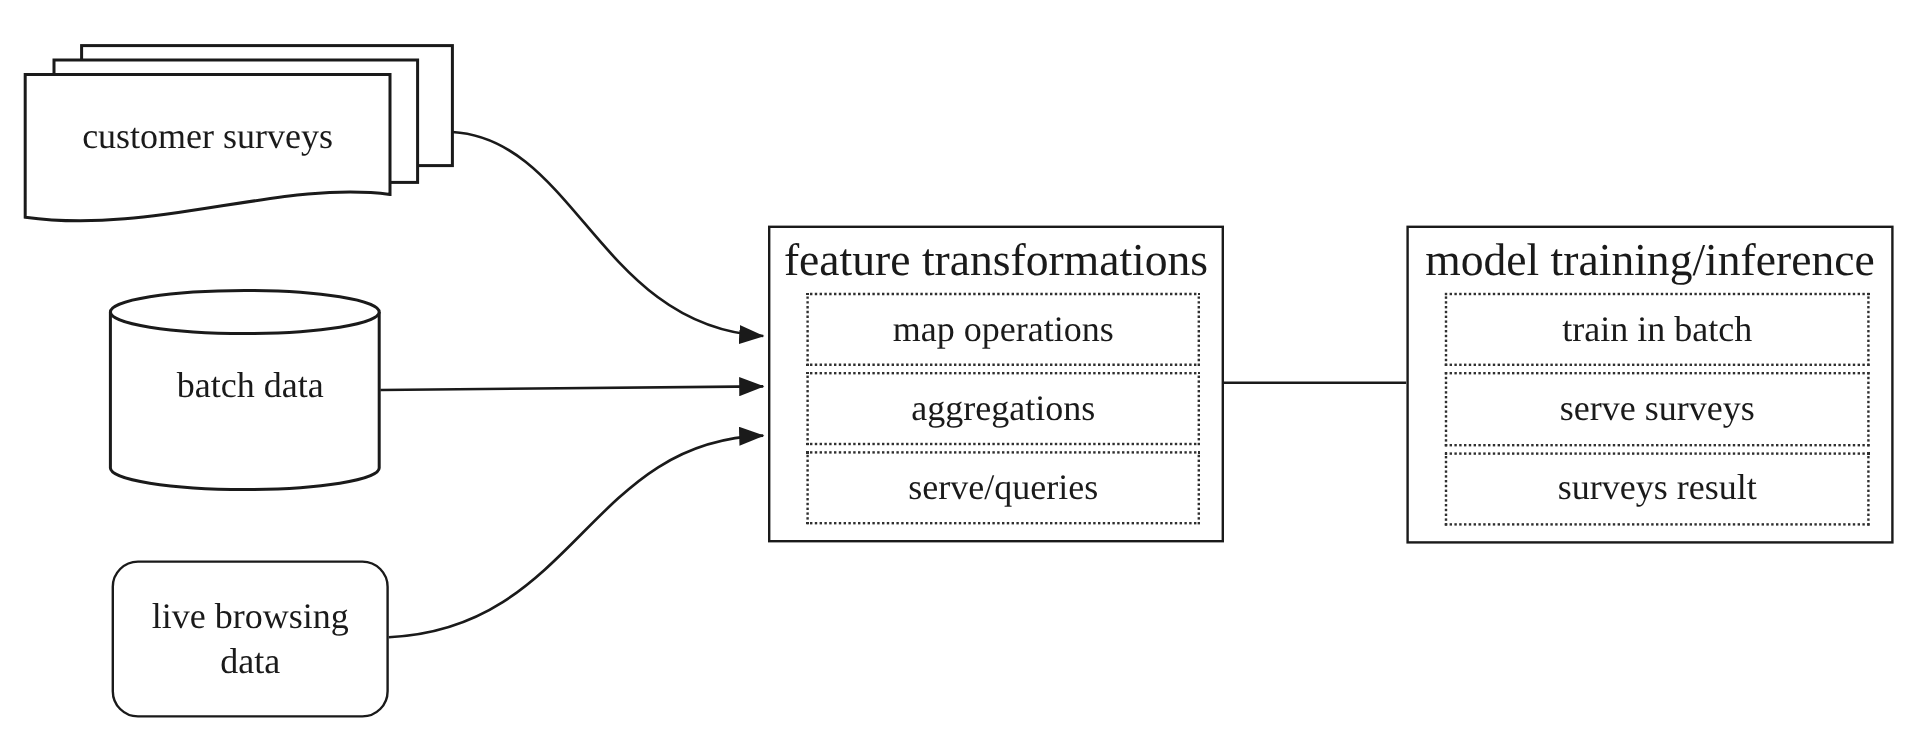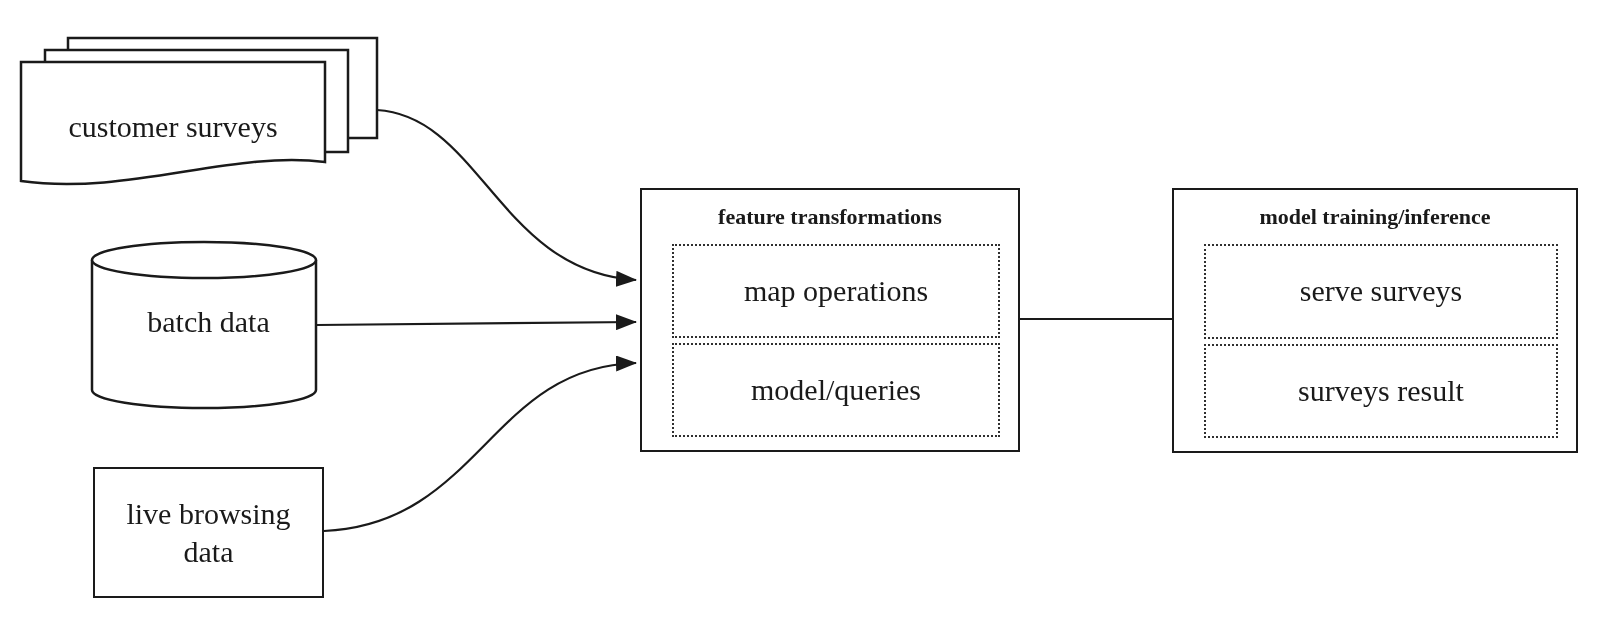--- a/index.html
+++ b/index.html
@@ -44,43 +44,42 @@
     background: #ffffff;
     box-sizing: border-box;
     display: flex;
     flex-direction: column;
   }
   .stage-title {
     flex: 0 0 54px;
     display: flex;
     align-items: center;
     justify-content: center;
-    font-size: 22px;
-    font-weight: bold;
+    font-size: 38px;
   }
   .stage-body {
     flex: 1;
     display: flex;
     flex-direction: column;
     gap: 5px;
     padding: 0 18px 13px 30px;
   }
   .stage-row {
     flex: 1;
     border: 2px dotted #2f2f2f;
     display: flex;
     align-items: center;
     justify-content: center;
     font-size: 30px;
     background: #ffffff;
   }
   #stage-feature { left: 640px; top: 188px; width: 380px; height: 264px; }
   #stage-model   { left: 1172px; top: 188px; width: 406px; height: 265px; }
-  #node-live     { left: 93px; top: 467px; width: 231px; height: 131px; }
-  #label-surveys { left: 21px; top: 79px; width: 304px; height: 96px; }
+  #node-live     { left: 93px; top: 467px; width: 231px; height: 131px; border-radius: 22px; }
+  #label-surveys { left: 21px; top: 66px; width: 304px; height: 96px; }
   #label-batch   { left: 96px; top: 252px; width: 225px; height: 140px; }
 </style>
 </head>
 <body>
 
 <div id="canvas">
 
   <svg id="shapes" width="1603" height="618" viewBox="0 0 1603 618">
     <defs>
       <marker id="arrowhead" markerUnits="userSpaceOnUse" markerWidth="22" markerHeight="16" refX="20" refY="8" orient="auto">
@@ -112,25 +111,27 @@
   <div class="shape-label" id="label-batch">batch data</div>
 
   <div class="rect-node" id="node-live">
     <div class="inner">live browsing data</div>
   </div>
 
   <div class="stage" id="stage-feature">
     <div class="stage-title">feature transformations</div>
     <div class="stage-body">
       <div class="stage-row">map operations</div>
-      <div class="stage-row">model/queries</div>
+      <div class="stage-row">aggregations</div>
+      <div class="stage-row">serve/queries</div>
     </div>
   </div>
 
   <div class="stage" id="stage-model">
     <div class="stage-title">model training/inference</div>
     <div class="stage-body">
+      <div class="stage-row">train in batch</div>
       <div class="stage-row">serve surveys</div>
       <div class="stage-row">surveys result</div>
     </div>
   </div>
 
 </div>
 
 </body></html>

